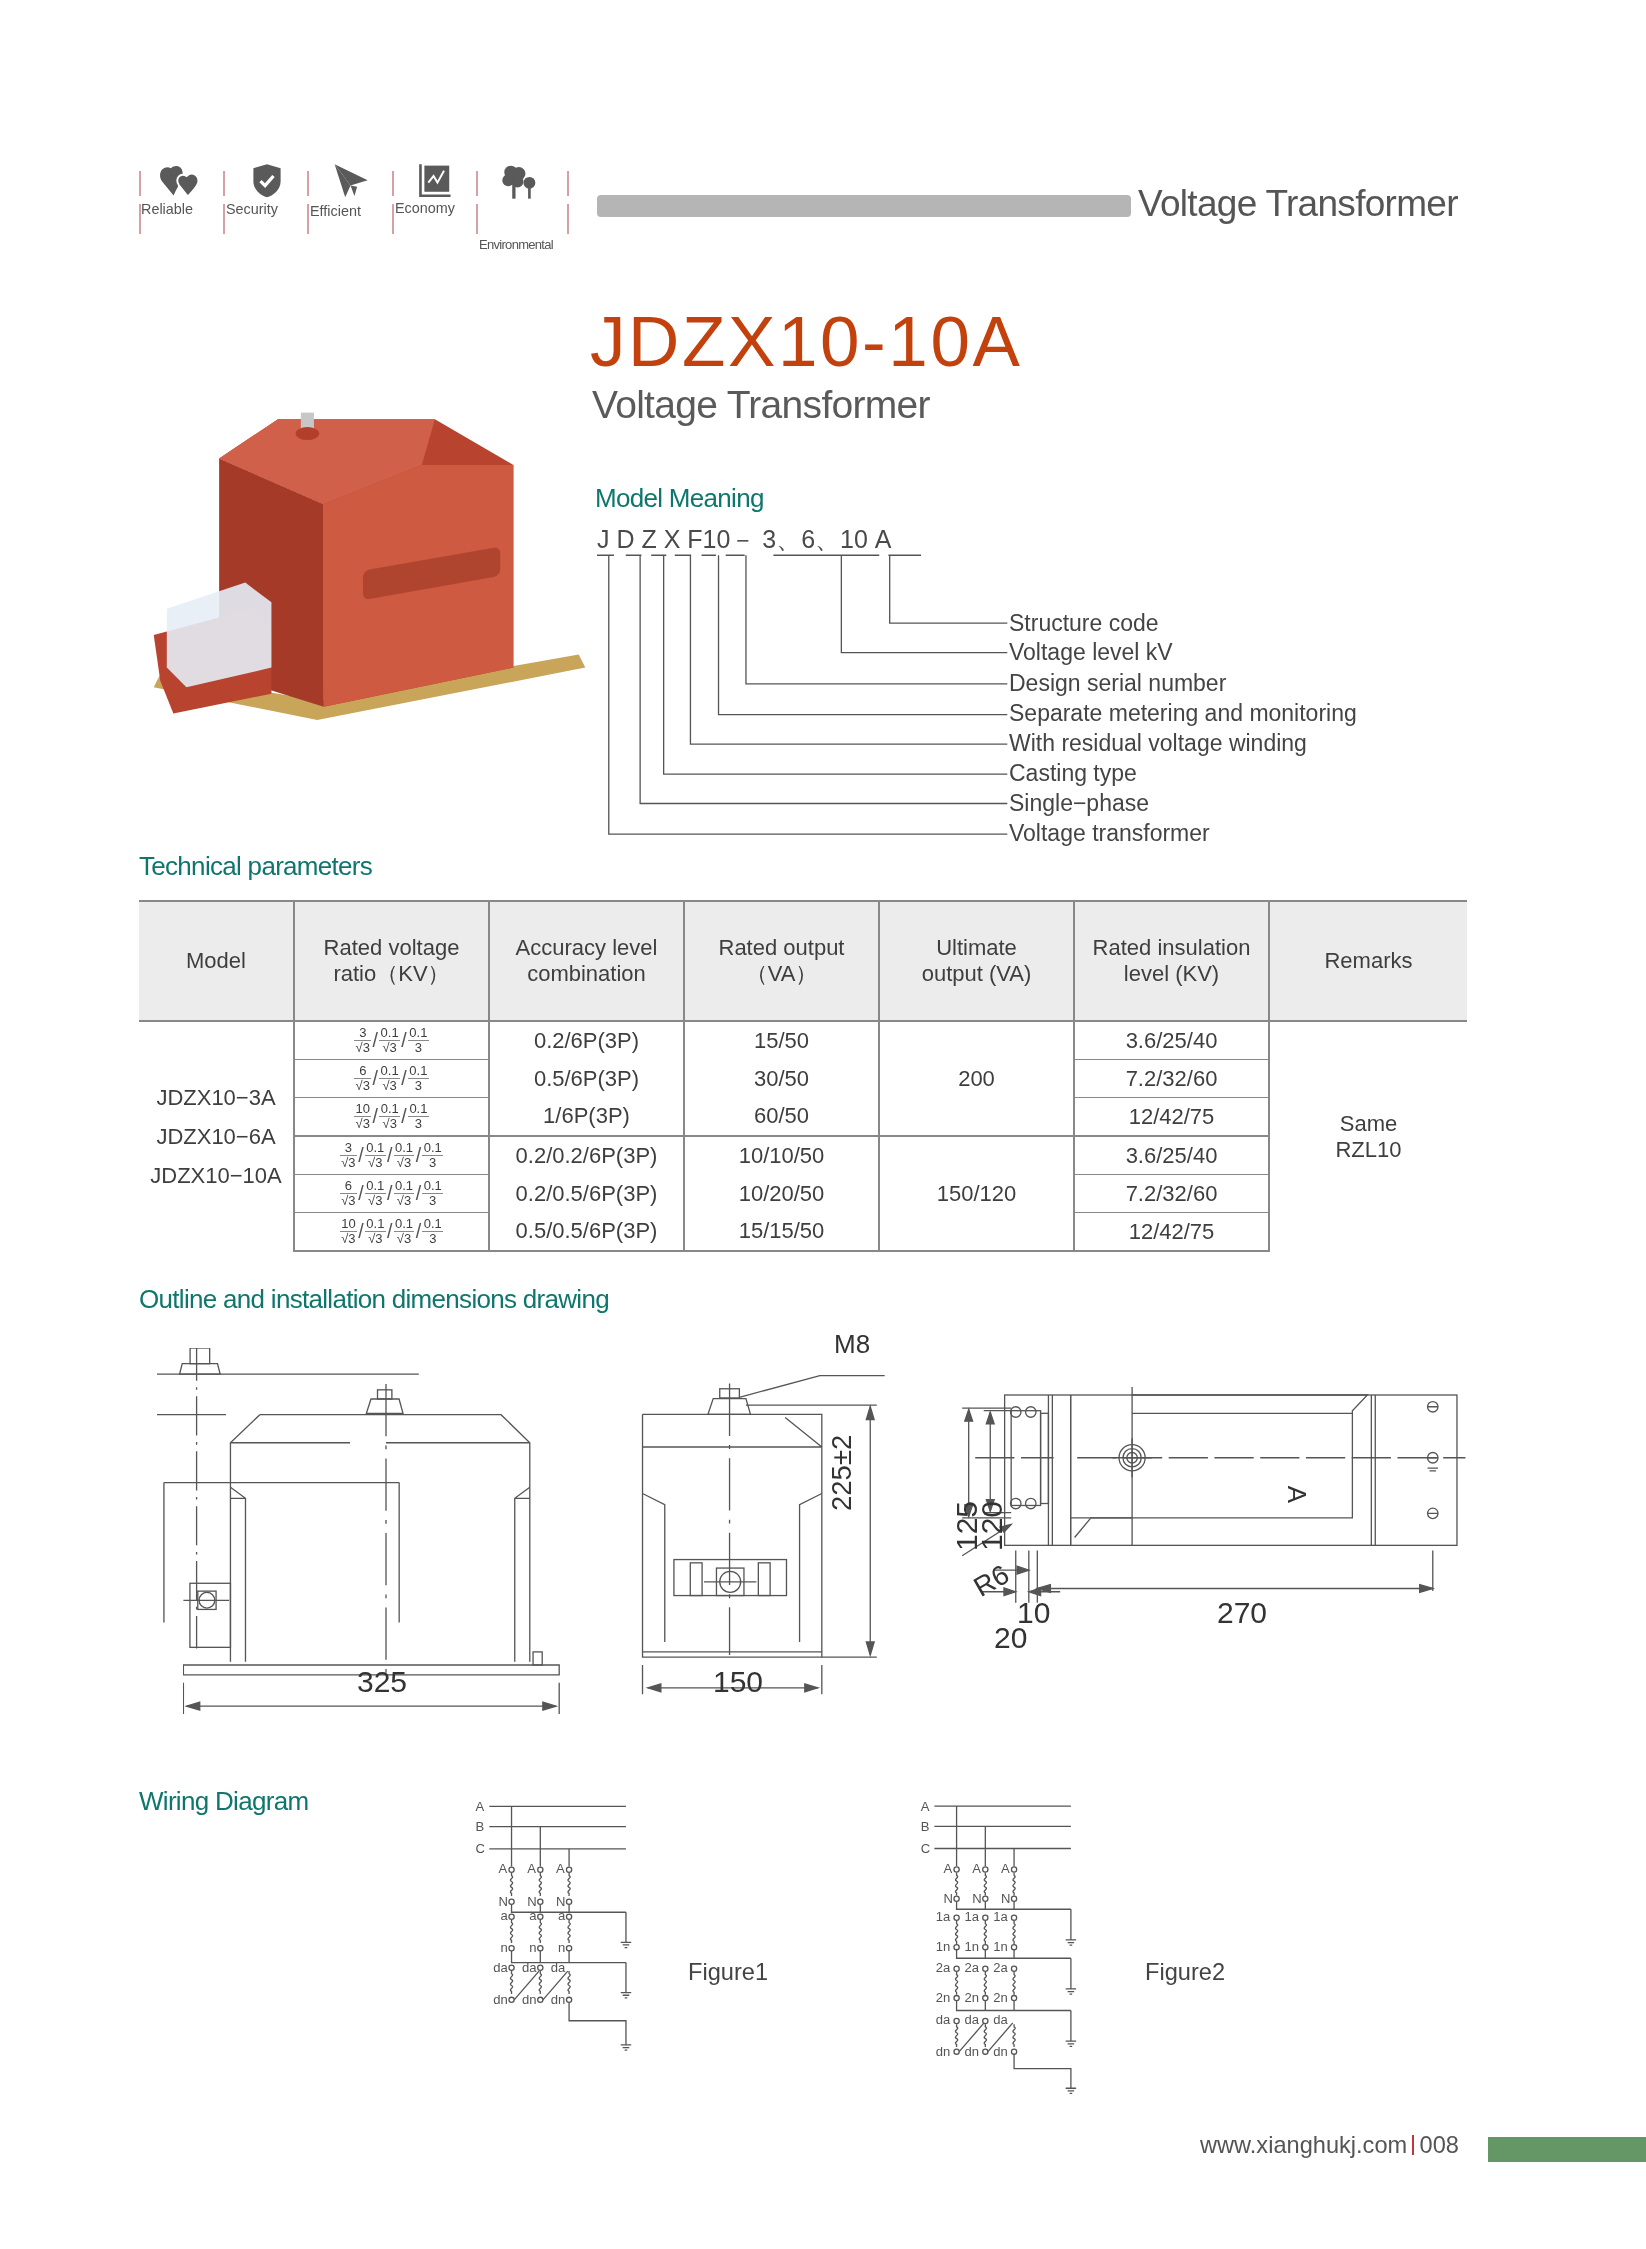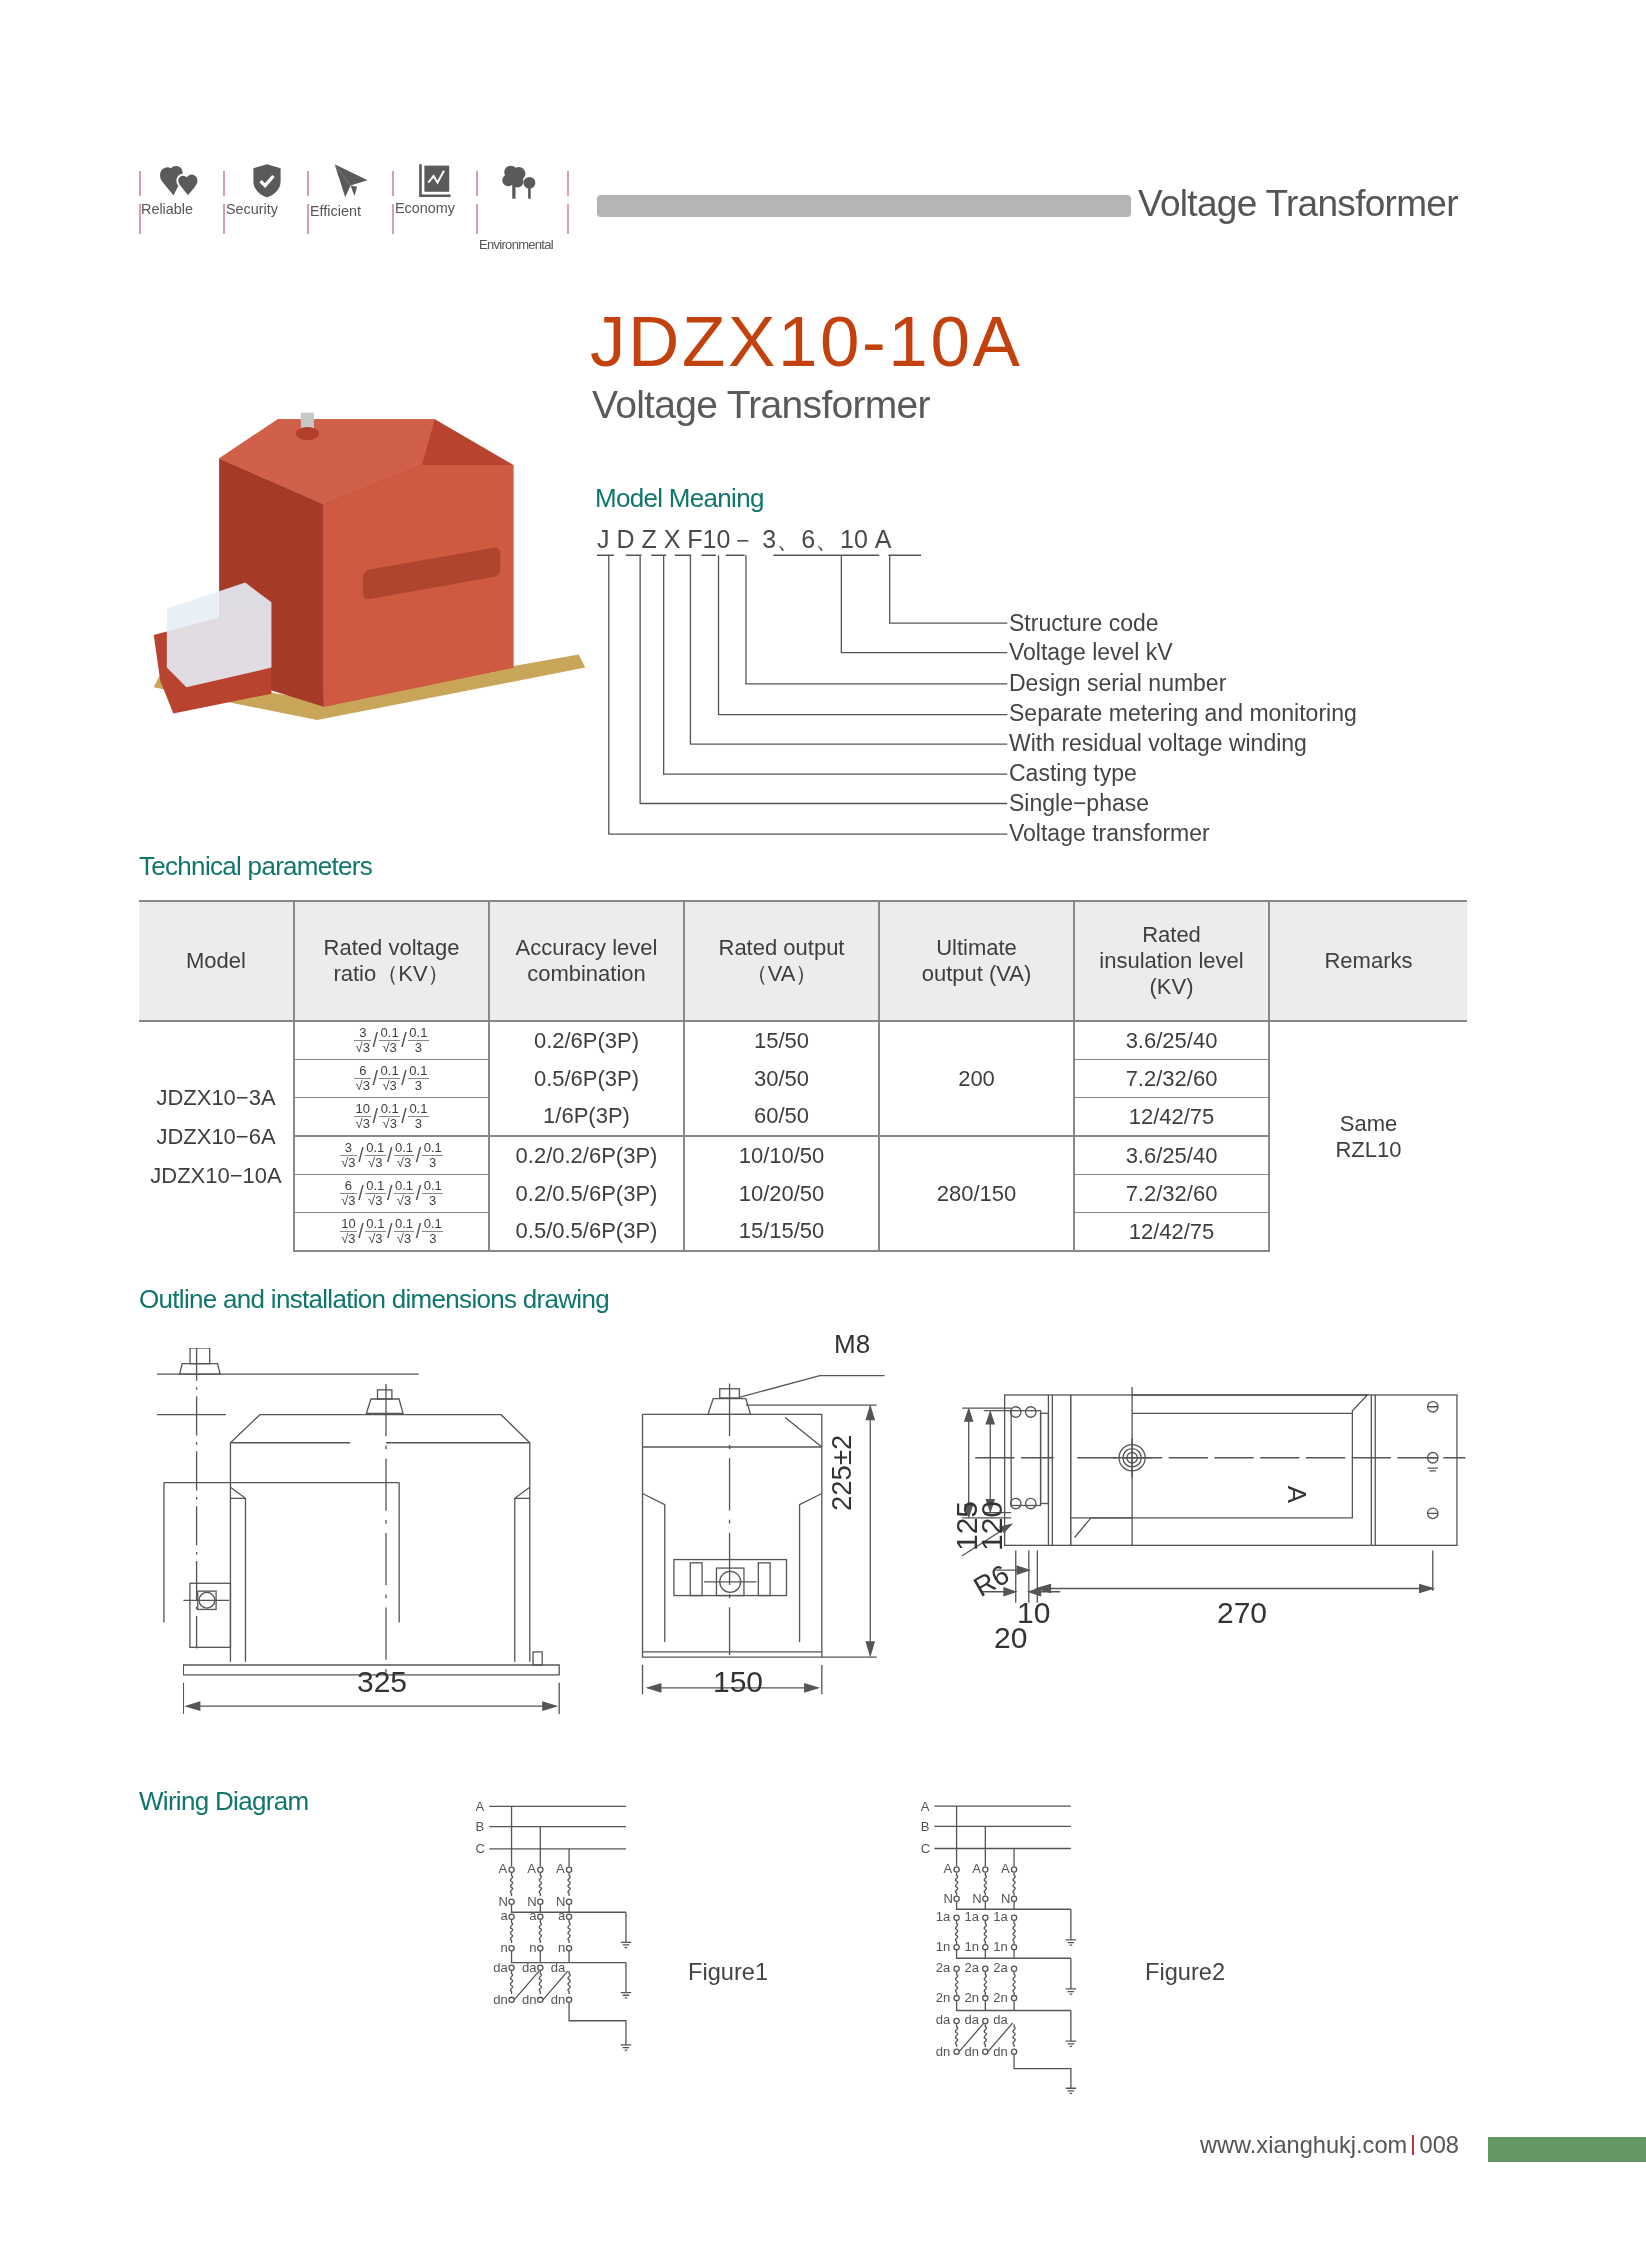--- a/index.html
+++ b/index.html
@@ -143,21 +143,21 @@
       <col style="width:195px">
       <col style="width:198px">
     </colgroup>
   <thead>
     <tr>
       <th>Model</th>
       <th style="padding:0 19.6px;">Rated voltage ratio（KV）</th>
       <th style="padding:0 19.6px;">Accuracy level combination</th>
       <th style="padding:0 26px;">Rated output（VA）</th>
       <th style="padding:0 33px;">Ultimate output (VA)</th>
-      <th style="padding:0 24px;">Rated insulation level (KV)</th>
+      <th style="padding:0 11px;">Rated insulation level (KV)</th>
       <th>Remarks</th>
     </tr>
   </thead>
   <tbody>
     <tr>
       <td rowspan="6" style="line-height:39px;">
         <div>JDZX10−3A</div>
         <div>JDZX10−6A</div>
         <div>JDZX10−10A</div>
       </td>
@@ -188,21 +188,21 @@
       <td class="acc">1/6P(3P)</td>
       <td class="rout">60/50</td>
       <td class="ins">12/42/75</td>
     </tr>
     <tr class="grp">
       <td class="ratio sep">
         <span class="frac"><span class="n">3</span><span class="d">√3</span></span><span class="slash">/</span><span class="frac"><span class="n">0.1</span><span class="d">√3</span></span><span class="slash">/</span><span class="frac"><span class="n">0.1</span><span class="d">√3</span></span><span class="slash">/</span><span class="frac"><span class="n">0.1</span><span class="d">3</span></span>
       </td>
       <td class="acc">0.2/0.2/6P(3P)</td>
       <td class="rout">10/10/50</td>
-      <td class="ult" rowspan="3" style="border-bottom:2.6px solid #888;">280/150</td>
+      <td class="ult" rowspan="3" style="border-bottom:2.6px solid #888;">150/120</td>
       <td class="ins sep">3.6/25/40</td>
     </tr>
     <tr>
       <td class="ratio sep">
         <span class="frac"><span class="n">6</span><span class="d">√3</span></span><span class="slash">/</span><span class="frac"><span class="n">0.1</span><span class="d">√3</span></span><span class="slash">/</span><span class="frac"><span class="n">0.1</span><span class="d">√3</span></span><span class="slash">/</span><span class="frac"><span class="n">0.1</span><span class="d">3</span></span>
       </td>
       <td class="acc">0.2/0.5/6P(3P)</td>
       <td class="rout">10/20/50</td>
       <td class="ins sep">7.2/32/60</td>
     </tr>

